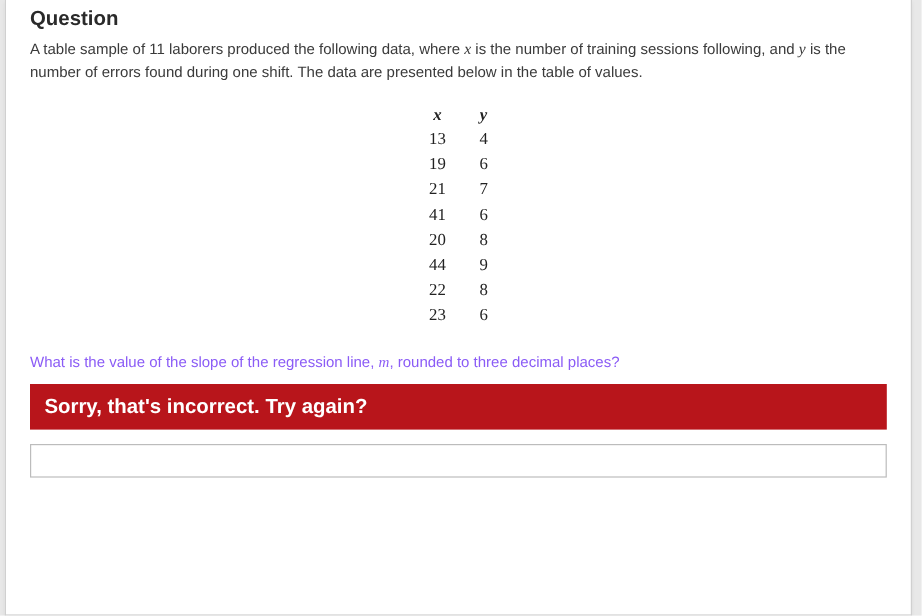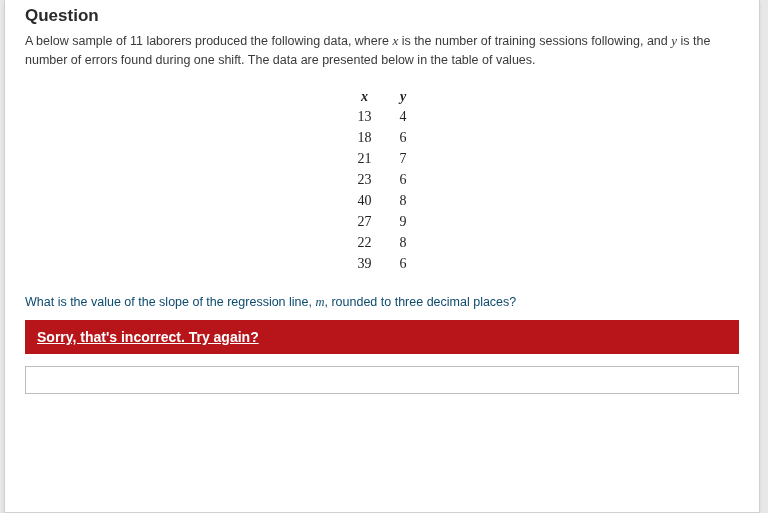--- a/index.html
+++ b/index.html
@@ -48,90 +48,89 @@
     color: #222;
   }
   .data-table td {
     font-size: 14px;
     padding: 2.5px 14px;
     text-align: left;
     color: #222;
   }
   .follow-up {
     font-size: 12.5px;
-    color: #0c4a6e;
+    color: #8b5cf6;
     margin: 14px 0 10px 0;
   }
   .follow-up .it { font-style: italic; font-family: 'Times New Roman', serif; }
   .error-bar {
     background: #b8151b;
     color: #fff;
     font-weight: bold;
-    font-size: 14px;
+    font-size: 17px;
     padding: 9px 12px;
     margin: 0 0 12px 0;
-    text-decoration: underline;
   }
   .answer-box {
     border: 1px solid #bcbcbc;
     height: 28px;
     width: 100%;
     padding: 4px 8px;
     font-size: 13px;
   }
 </style>
 </head>
 <body>
 
 <div class="card">
 
   <div class="q-title">Question</div>
 
   <p class="q-body">
-    <span>A below sample of </span><span class="b">11</span><span> laborers produced the following data, where </span><span class="it">x</span><span> is the number of training sessions following, and </span><span class="it">y</span><span> is the number of errors found during one shift. The data are presented below in the table of values.</span>
+    <span>A table sample of </span><span class="b">11</span><span> laborers produced the following data, where </span><span class="it">x</span><span> is the number of training sessions following, and </span><span class="it">y</span><span> is the number of errors found during one shift. The data are presented below in the table of values.</span>
   </p>
 
   <table class="data-table">
     <thead>
       <tr>
         <th>x</th>
         <th>y</th>
       </tr>
     </thead>
     <tbody id="table-body">
         <tr>
           <td>13</td>
           <td>4</td>
         </tr>
         <tr>
-          <td>18</td>
+          <td>19</td>
           <td>6</td>
         </tr>
         <tr>
           <td>21</td>
           <td>7</td>
         </tr>
         <tr>
-          <td>23</td>
+          <td>41</td>
           <td>6</td>
         </tr>
         <tr>
-          <td>40</td>
+          <td>20</td>
           <td>8</td>
         </tr>
         <tr>
-          <td>27</td>
+          <td>44</td>
           <td>9</td>
         </tr>
         <tr>
           <td>22</td>
           <td>8</td>
         </tr>
         <tr>
-          <td>39</td>
+          <td>23</td>
           <td>6</td>
         </tr>
       </tbody>
   </table>
 
   <p class="follow-up">
     <span>What is the value of the slope of the regression line, </span><span class="it">m</span><span>, rounded to three decimal places?</span>
   </p>
 
   <div class="error-bar">Sorry, that's incorrect. Try again?</div>

